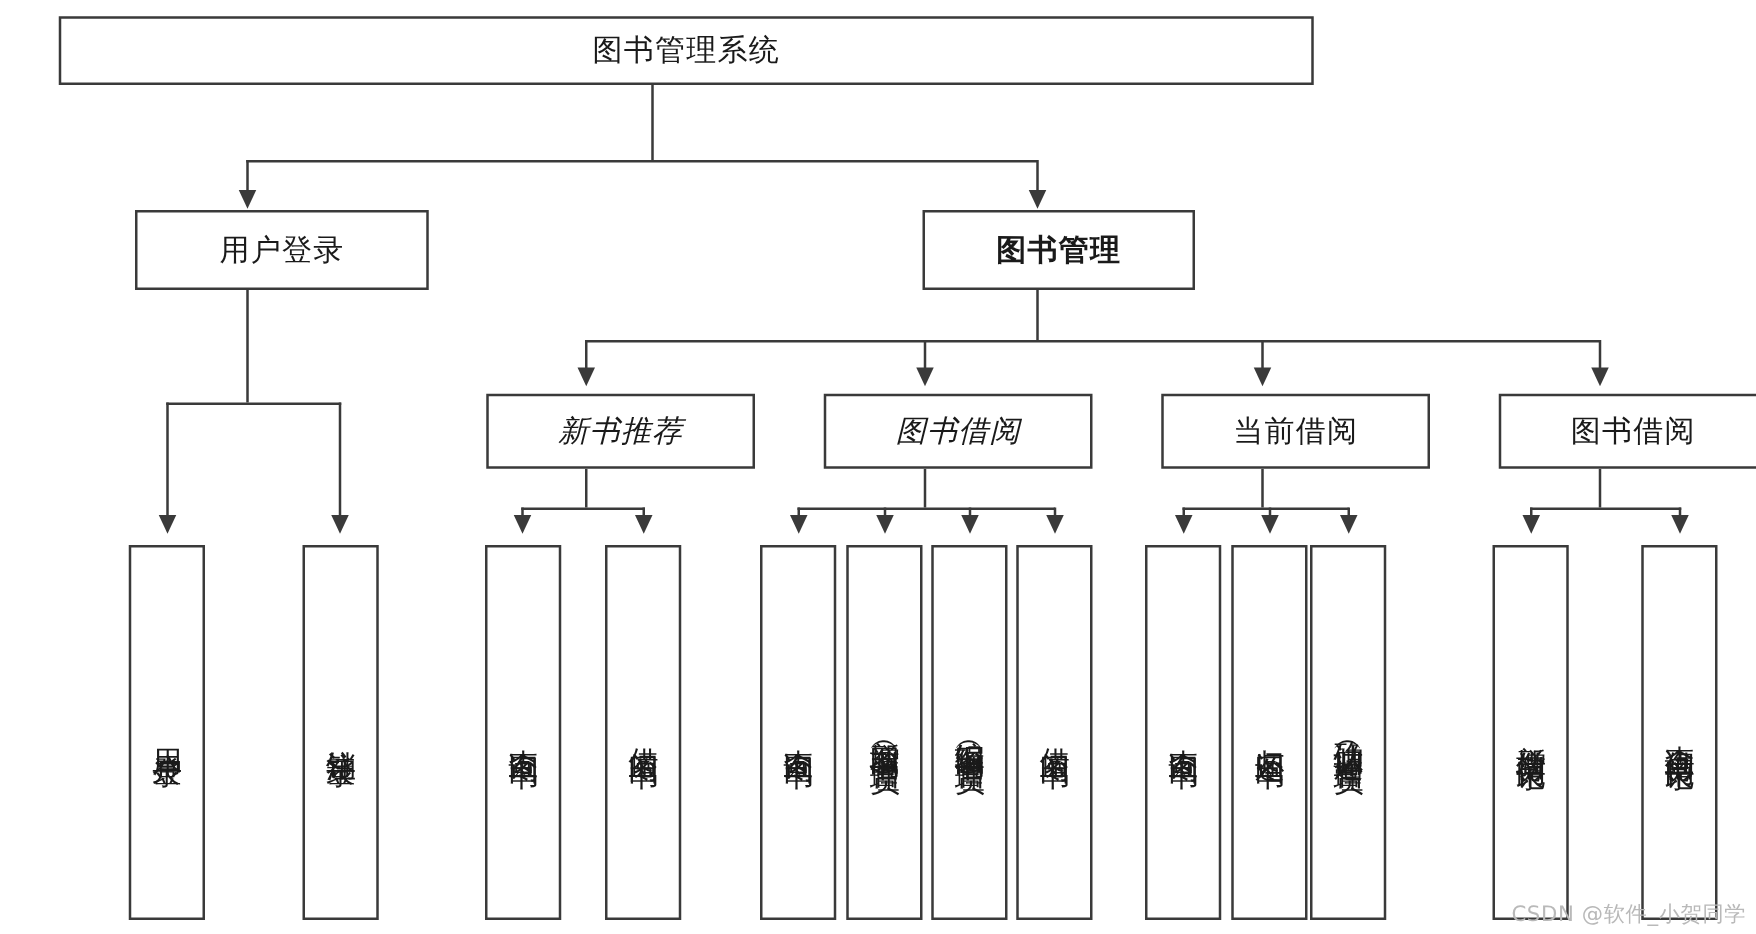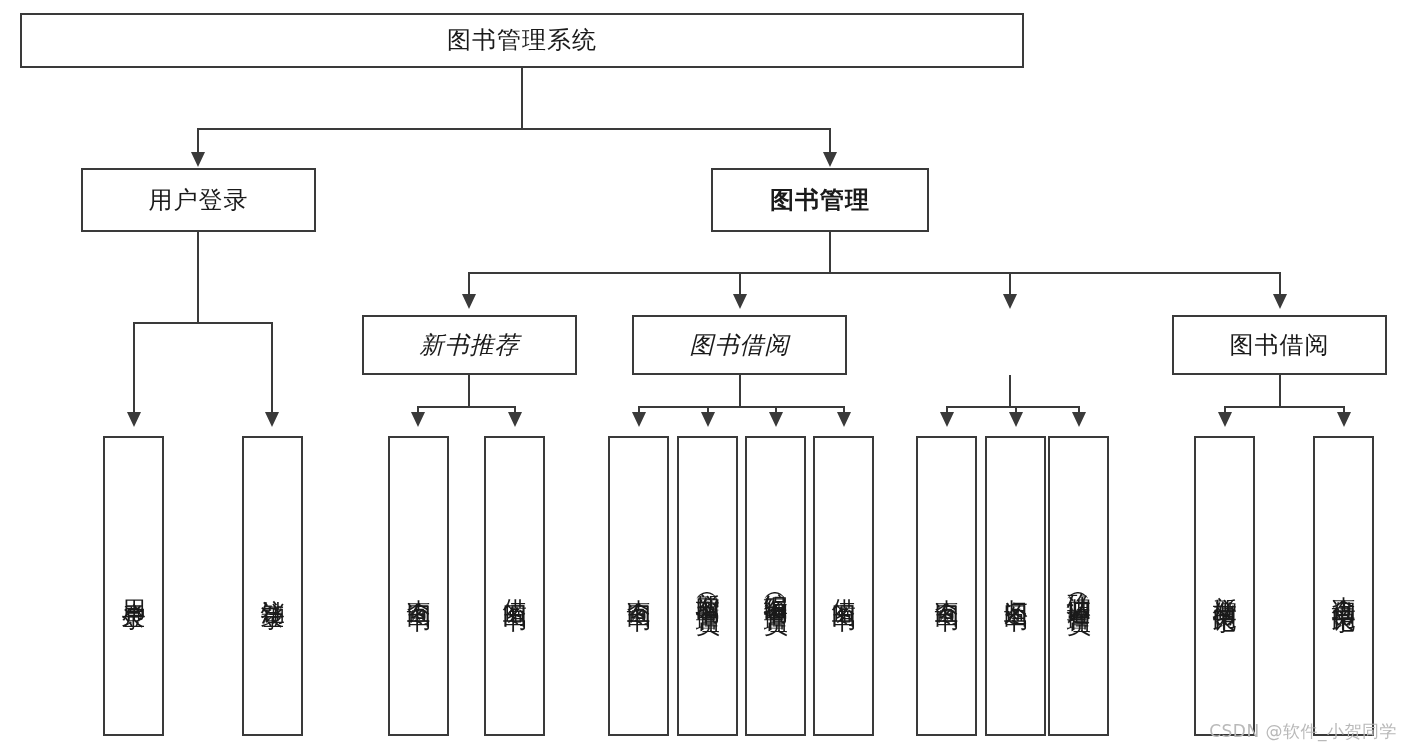--- a/index.html
+++ b/index.html
@@ -24,20 +24,21 @@
     border: 2px solid #3a3a3a;
     display: flex;
     align-items: center;
     justify-content: center;
     color: #1a1a1a;
   }
   .node.horizontal {
     font-size: 24px;
     letter-spacing: 1px;
     line-height: 1.2;
+    margin-left: 27px;
   }
   .node.vertical {
     writing-mode: vertical-rl;
     text-orientation: upright;
     font-size: 24px;
     line-height: 1.35;
     letter-spacing: 3px;
     padding: 6px 0;
   }
   .node.vertical .vtext {
@@ -149,20 +150,23 @@
   <div class="node horizontal" style="left:711px; top:168px; width:218px; height:64px;font-weight:bold;">
     <span>图书管理</span>
   </div>
 
   <div class="node horizontal" style="left:362px; top:315px; width:215px; height:60px;font-style:italic;">
     <span>新书推荐</span>
   </div>
   <div class="node horizontal" style="left:632px; top:315px; width:215px; height:60px;font-style:italic;">
     <span>图书借阅</span>
   </div>
+  <div class="node horizontal" style="left:902px; top:315px; width:215px; height:60px;">
+    <span>当前借阅</span>
+  </div>
   <div class="node horizontal" style="left:1172px; top:315px; width:215px; height:60px;">
     <span>图书借阅</span>
   </div>
 
   <div class="node vertical" style="left:103px; top:436px; width:61px; height:300px;">
     <span class="vtext">用户登录</span>
   </div>
   <div class="node vertical" style="left:242px; top:436px; width:61px; height:300px;">
     <span class="vtext">注销登录</span>
   </div>

